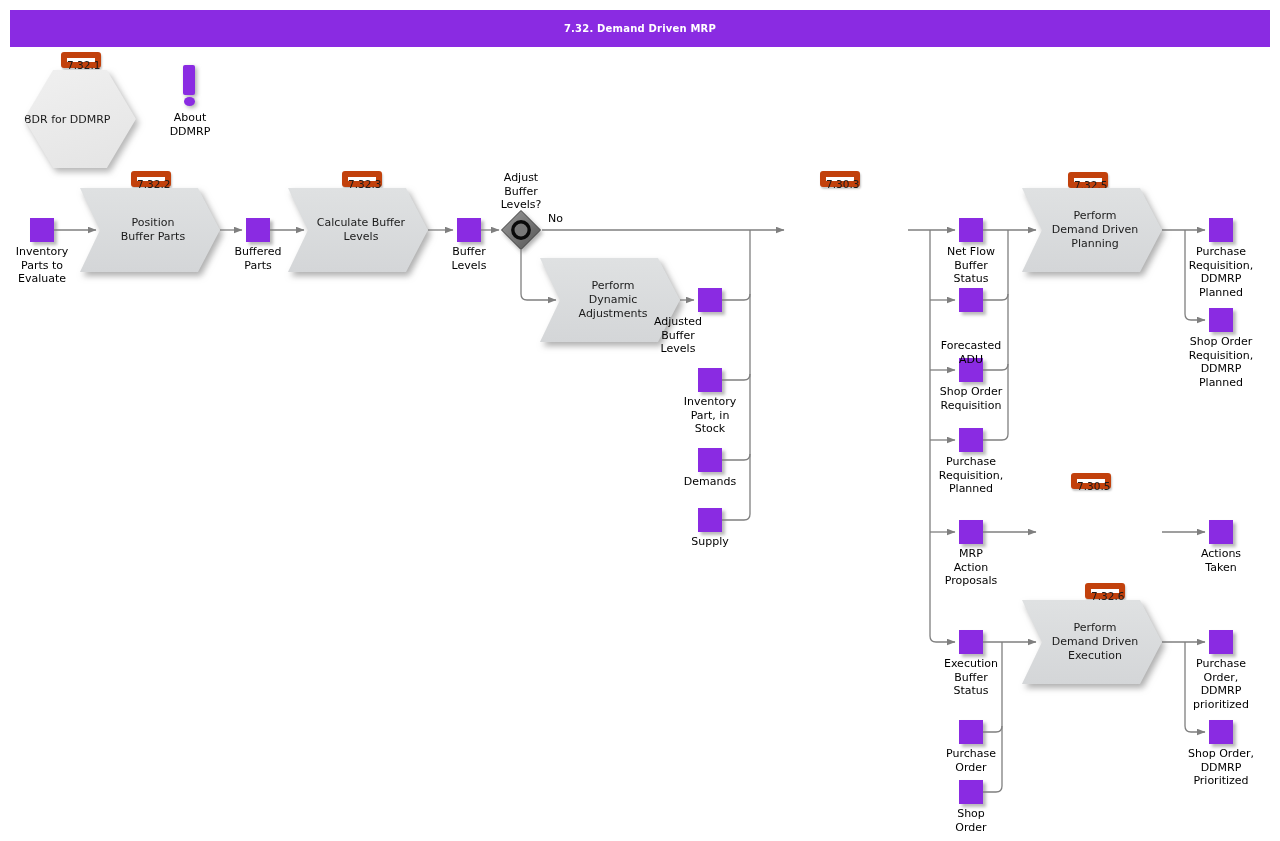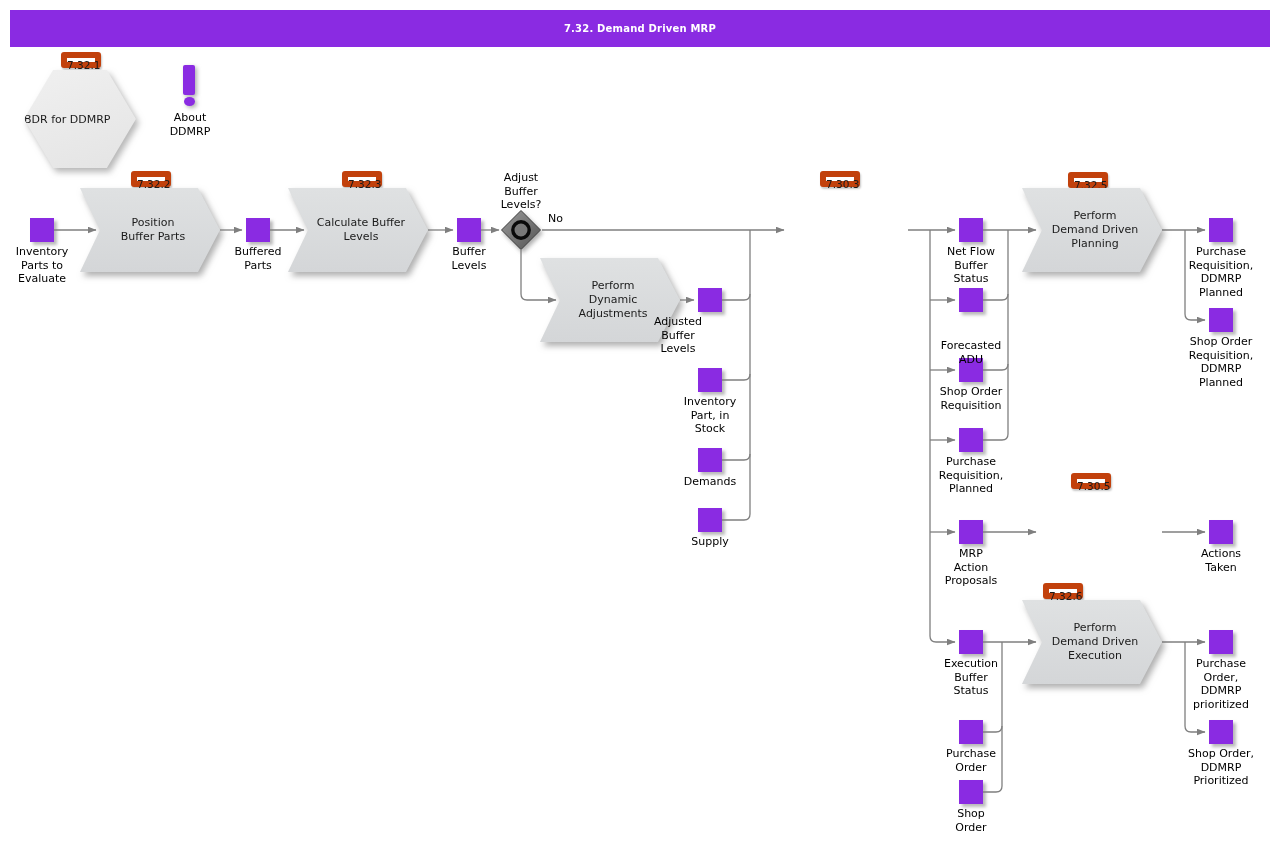--- a/index.html
+++ b/index.html
@@ -160,21 +160,21 @@
   <div class="chev-wrap" style="left:1022px;top:188px;">
     <div class="chev">
         <div class="chev-label">Perform
 Demand Driven
 Planning</div>
       </div>
   </div>
 
   <div class="badge" style="left:1071px;top:473px;">7.30.5</div>
 
-  <div class="badge" style="left:1043px;top:583px;text-align:right;">7.32.6</div>
+  <div class="badge" style="left:1085px;top:583px;text-align:right;">7.32.6</div>
   <div class="chev-wrap" style="left:1022px;top:600px;">
     <div class="chev">
         <div class="chev-label">Perform
 Demand Driven
 Execution</div>
       </div>
   </div>
 
   <div class="lbl" style="left:473px;top:171px;">Adjust
 Buffer

